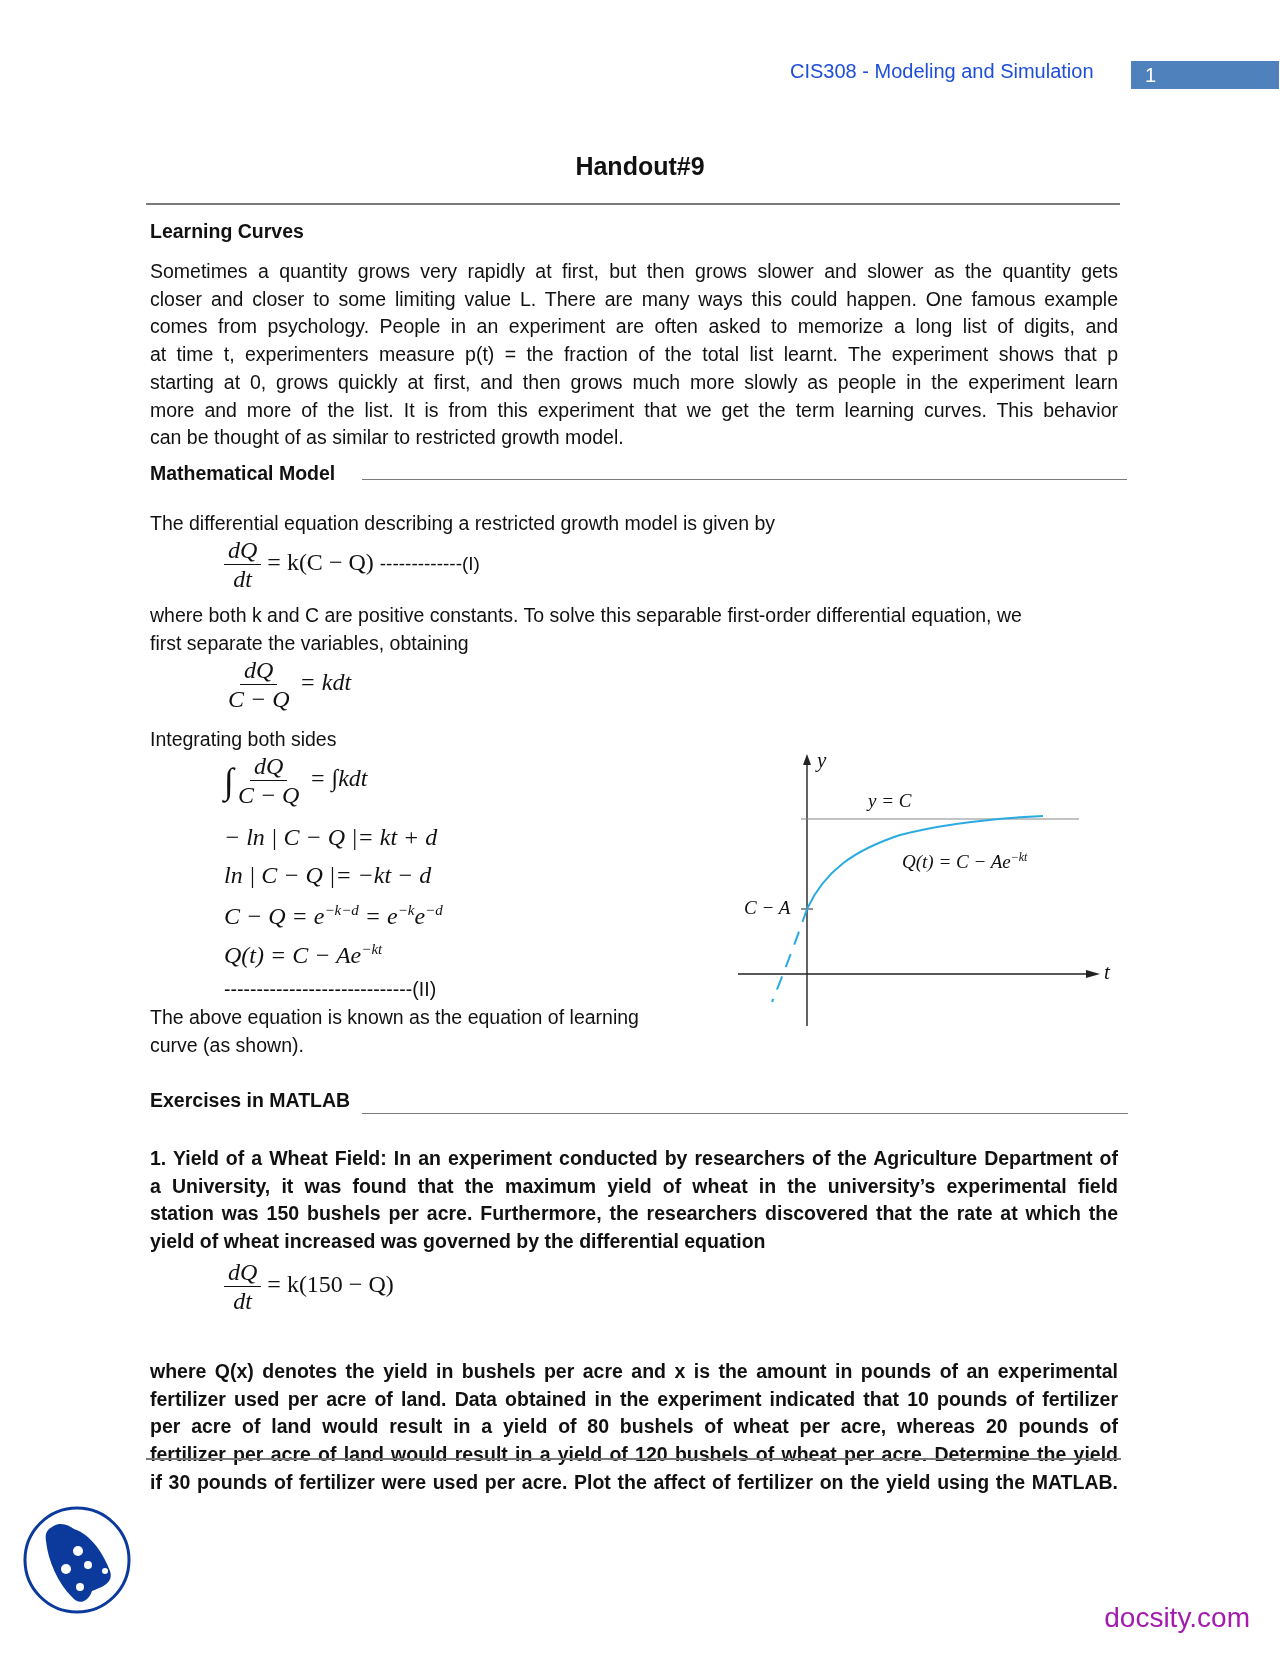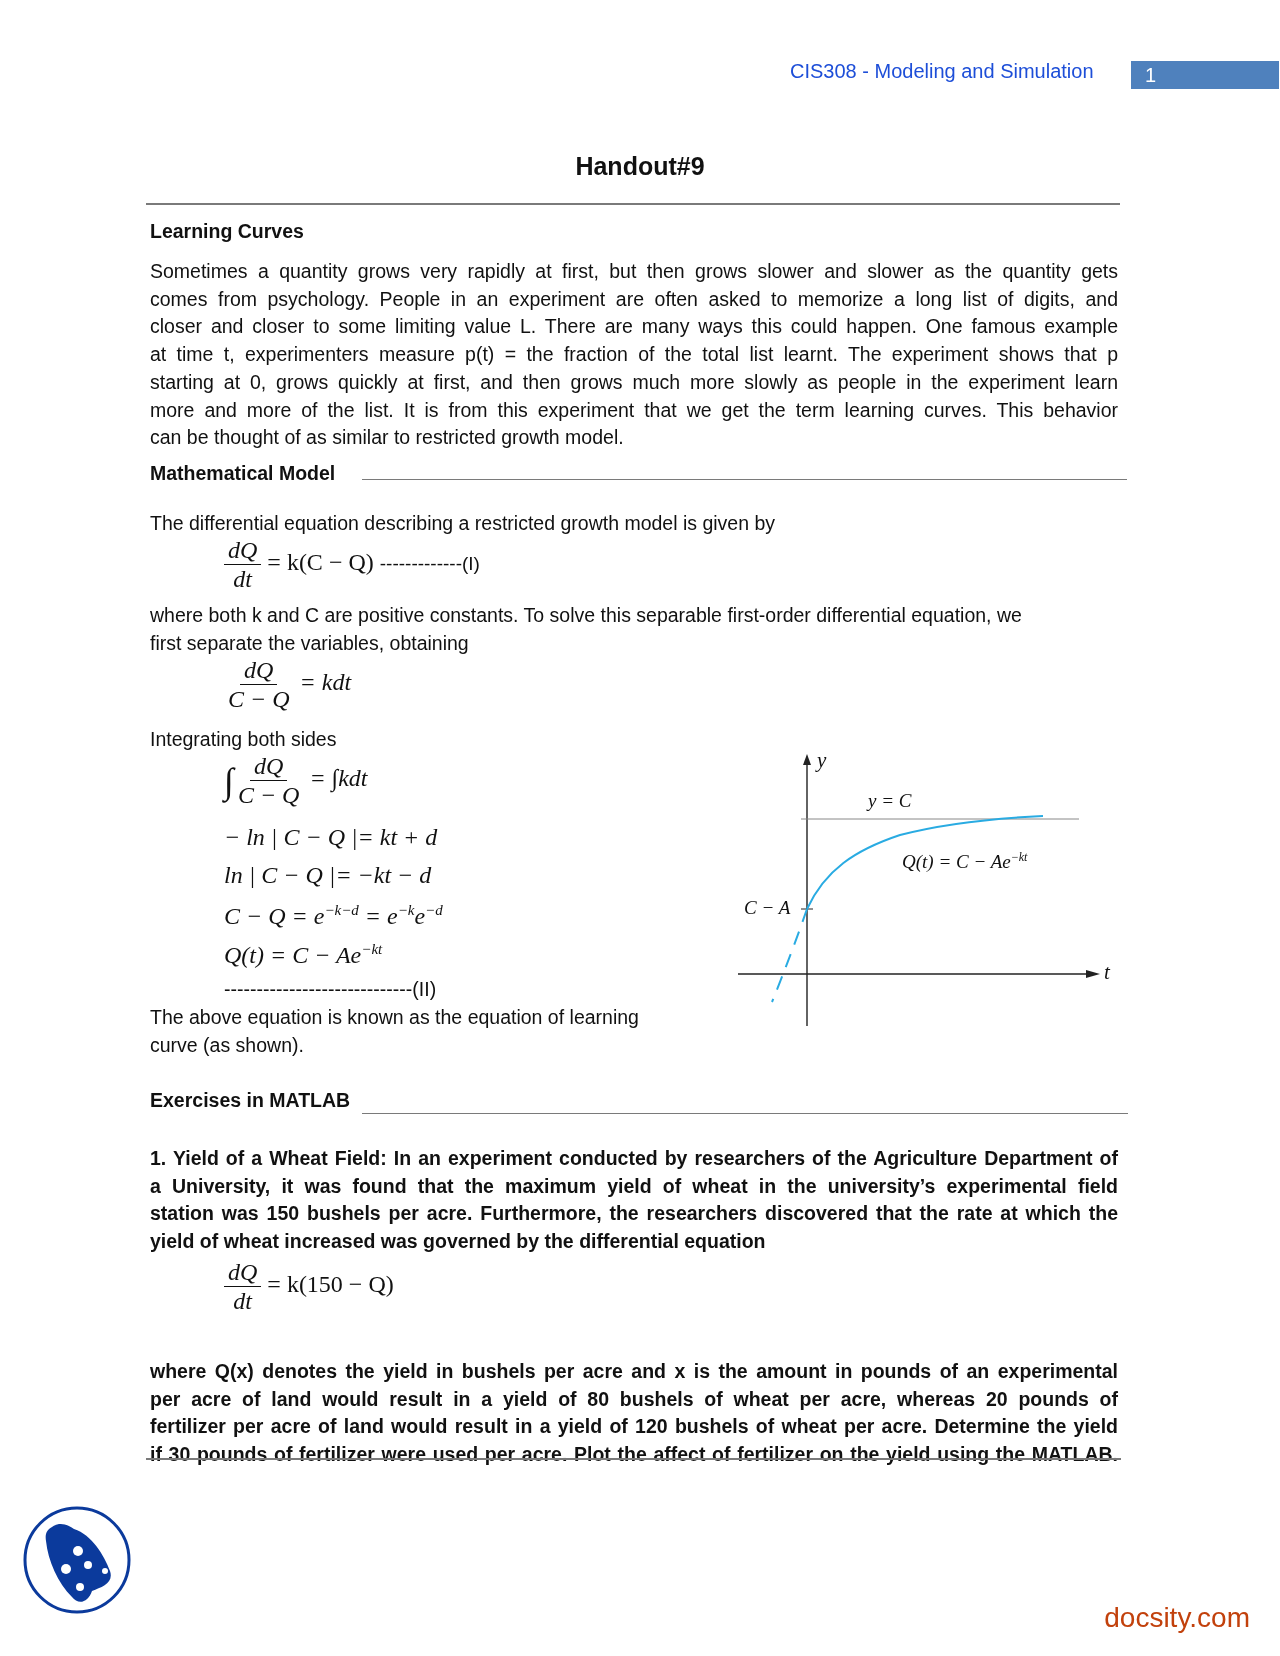--- a/index.html
+++ b/index.html
@@ -16,38 +16,38 @@
   .para span { display:block; text-align-last:justify; }
   .para span.last { text-align-last:left; }
   .bold { font-weight:bold; }
   .txt { font-size:19.5px; white-space:nowrap; }
   .math { font-family:"Liberation Serif", serif; font-style:italic; font-size:24px; white-space:nowrap; }
   .frac { display:inline-flex; flex-direction:column; align-items:center; vertical-align:middle; }
   .frac .num { border-bottom:1.5px solid #111; padding:0 4px; line-height:28px; }
   .frac .den { line-height:28px; padding:0 4px; }
   .up { font-style:normal; }
   sup { font-size:15px; }
-  .brand { right:30px; bottom:22px; font-size:28px; color:#c2410c; }
+  .brand { right:30px; bottom:22px; font-size:28px; color:#a21caf; }
 </style>
 </head>
 <body>
 
 <div class="abs hdr-text">CIS308 - Modeling and Simulation</div>
 <div class="abs hdr-bar">
   <span>1</span>
 </div>
 
 <div class="abs title">Handout#9</div>
 <div class="abs rule" style="left:146px; top:203px; width:974px;"></div>
 
 <div class="abs h" style="left:150px; top:220px;">Learning Curves</div>
 <div class="abs para" style="top:258px;">
   <span>Sometimes a quantity grows very rapidly at first, but then grows slower and slower as the quantity gets</span>
+  <span>closer and closer to some limiting value L. There are many ways this could happen. One famous example</span>
   <span>comes from psychology. People in an experiment are often asked to memorize a long list of digits, and</span>
-  <span>closer and closer to some limiting value L. There are many ways this could happen. One famous example</span>
   <span>at time t, experimenters measure p(t) = the fraction of the total list learnt. The experiment shows that p</span>
   <span>starting at 0, grows quickly at first, and then grows much more slowly as people in the experiment learn</span>
   <span>more and more of the list. It is from this experiment that we get the term learning curves. This behavior</span>
   <span class="last">can be thought of as similar to restricted growth model.</span>
 </div>
 
 <div class="abs h" style="left:150px; top:455px;margin-top:7px;">Mathematical Model</div>
 <div class="abs rule" style="left:362px; top:479px; width:765px; border-top-width:1.5px;"></div>
 
 <div class="abs txt" style="left:150px; top:512px;">The differential equation describing a restricted growth model is given by</div>
@@ -133,20 +133,21 @@
 <div class="abs math" style="left:224px; top:1258px;">
   <span class="frac">
     <span class="num">dQ</span>
     <span class="den">dt</span>
   </span>
   <span class="up">= k(150 − Q)</span>
 </div>
 
 <div class="abs para bold" style="top:1318px;margin-top:40px;">
   <span>where Q(x) denotes the yield in bushels per acre and x is the amount in pounds of an experimental</span>
+  <span>fertilizer used per acre of land. Data obtained in the experiment indicated that 10 pounds of fertilizer</span>
   <span>per acre of land would result in a yield of 80 bushels of wheat per acre, whereas 20 pounds of</span>
   <span>fertilizer per acre of land would result in a yield of 120 bushels of wheat per acre. Determine the yield</span>
   <span>if 30 pounds of fertilizer were used per acre. Plot the affect of fertilizer on the yield using the MATLAB.</span>
 </div>
 <div class="abs rule" style="left:146px; top:1458px; width:975px;"></div>
 
 <div class="abs" style="left:22px; top:1505px; width:110px; height:110px;">
   <svg width="110" height="110" viewBox="0 0 110 110">
     <ellipse cx="55" cy="55" rx="52" ry="52" fill="none" stroke="#0b3a9c" stroke-width="3"></ellipse>
     <path d="M30,22 C38,16 46,20 52,24 C70,30 82,50 88,66 C92,78 80,82 70,86 C66,98 56,100 50,92 C36,78 26,56 24,36 C23,30 24,25 30,22 Z" fill="#0b3a9c"></path>

